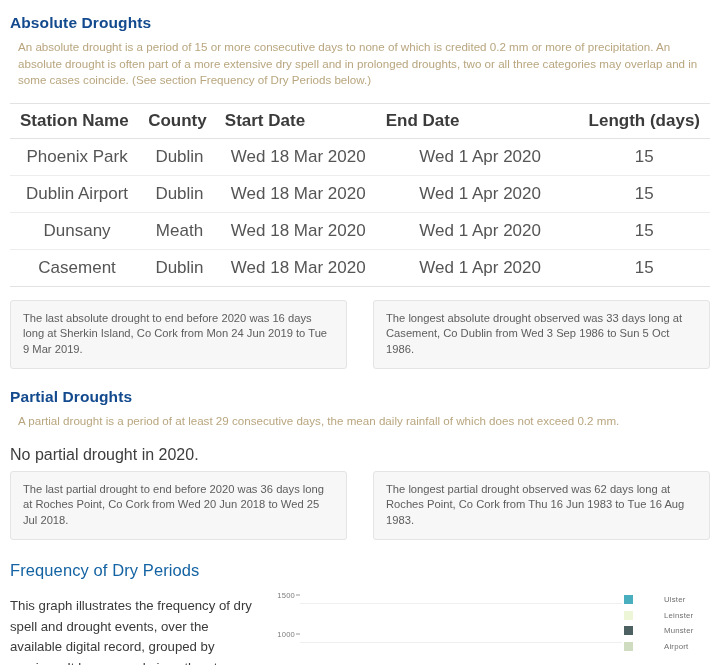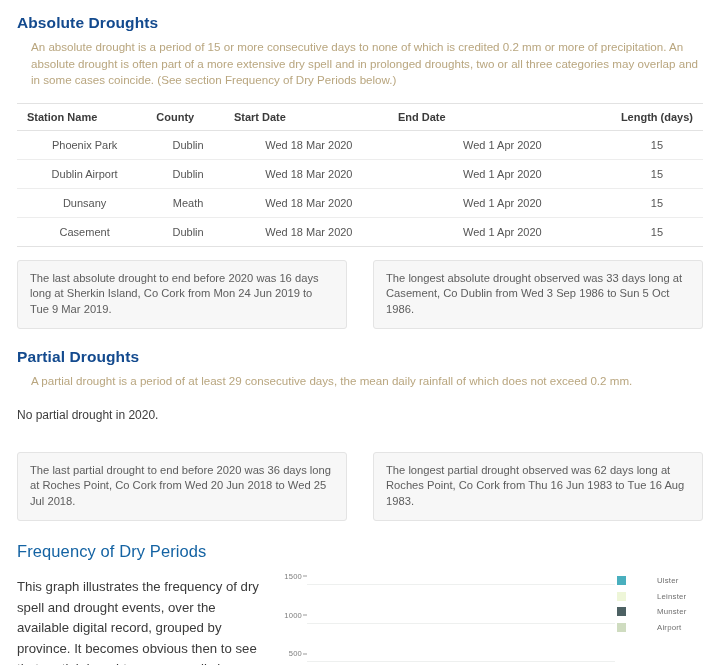--- a/index.html
+++ b/index.html
@@ -13,57 +13,57 @@
     overflow: hidden;
     font-family: "Liberation Sans", sans-serif;
     color: #333;
     -webkit-font-smoothing: antialiased;
   }
   .page {
     position: relative;
     width: 720px;
     height: 665px;
     box-sizing: border-box;
-    padding: 0 17px;
+    padding: 0 10px;
   }
   h2.section-title {
     font-size: 15.5px;
     font-weight: bold;
     color: #134a8e;
     margin: 0;
     padding: 14px 0 0 0;
     letter-spacing: .1px;
   }
   h2.section-title.alt {
     color: #1463a3;
     font-weight: normal;
     font-size: 16.5px;
   }
   p.lead {
     font-size: 11.6px;
     line-height: 16.5px;
     color: #b9a67f;
-    margin: 7px 0 0 14px;
+    margin: 7px 0 0 8px;
   }
   p.note {
-    font-size: 12px;
+    font-size: 16px;
     line-height: 18px;
     color: #3d3d3d;
     margin: 16px 0 0 0;
   }
 
   
   .table-wrap {
     margin-top: 14px;
     border-top: 1px solid #e2e2e2;
   }
   table.droughts {
     width: 100%;
     border-collapse: collapse;
-    font-size: 11px;
+    font-size: 17px;
   }
   table.droughts th {
     text-align: left;
     font-weight: bold;
     color: #3b3b3b;
     padding: 7px 4px 7px 10px;
     border-bottom: 1px solid #e2e2e2;
     white-space: nowrap;
   }
   table.droughts td {
@@ -265,21 +265,21 @@
 
   <div class="box-row">
     <div class="infobox">The last absolute drought to end before 2020 was 16 days long at Sherkin Island, Co Cork from Mon 24 Jun 2019 to Tue 9 Mar 2019.</div>
     <div class="infobox">The longest absolute drought observed was 33 days long at Casement, Co Dublin from Wed 3 Sep 1986 to Sun 5 Oct 1986.</div>
   </div>
 
   <h2 class="section-title" style="padding-top:19px">Partial Droughts</h2>
   <p class="lead">A partial drought is a period of at least 29 consecutive days, the mean daily rainfall of which does not exceed 0.2 mm.</p>
   <p class="note">No partial drought in 2020.</p>
 
-  <div class="box-row" style="margin-top:28px">
+  <div class="box-row" style="margin-top:7px">
     <div class="infobox">The last partial drought to end before 2020 was 36 days long at Roches Point, Co Cork from Wed 20 Jun 2018 to Wed 25 Jul 2018.</div>
     <div class="infobox">The longest partial drought observed was 62 days long at Roches Point, Co Cork from Thu 16 Jun 1983 to Tue 16 Aug 1983.</div>
   </div>
 
   <h2 class="section-title alt" style="padding-top:21px">Frequency of Dry Periods</h2>
 
   <div class="freq-wrap">
     <div class="freq-text">This graph illustrates the frequency of dry spell and drought events, over the available digital record, grouped by province. It becomes obvious then to see that partial droughts are generally less frequent than absolute droughts, the opposite of what might be expected from the conventional use of the terms partial and absolute.</div>
 
     <div class="chart-outer">

